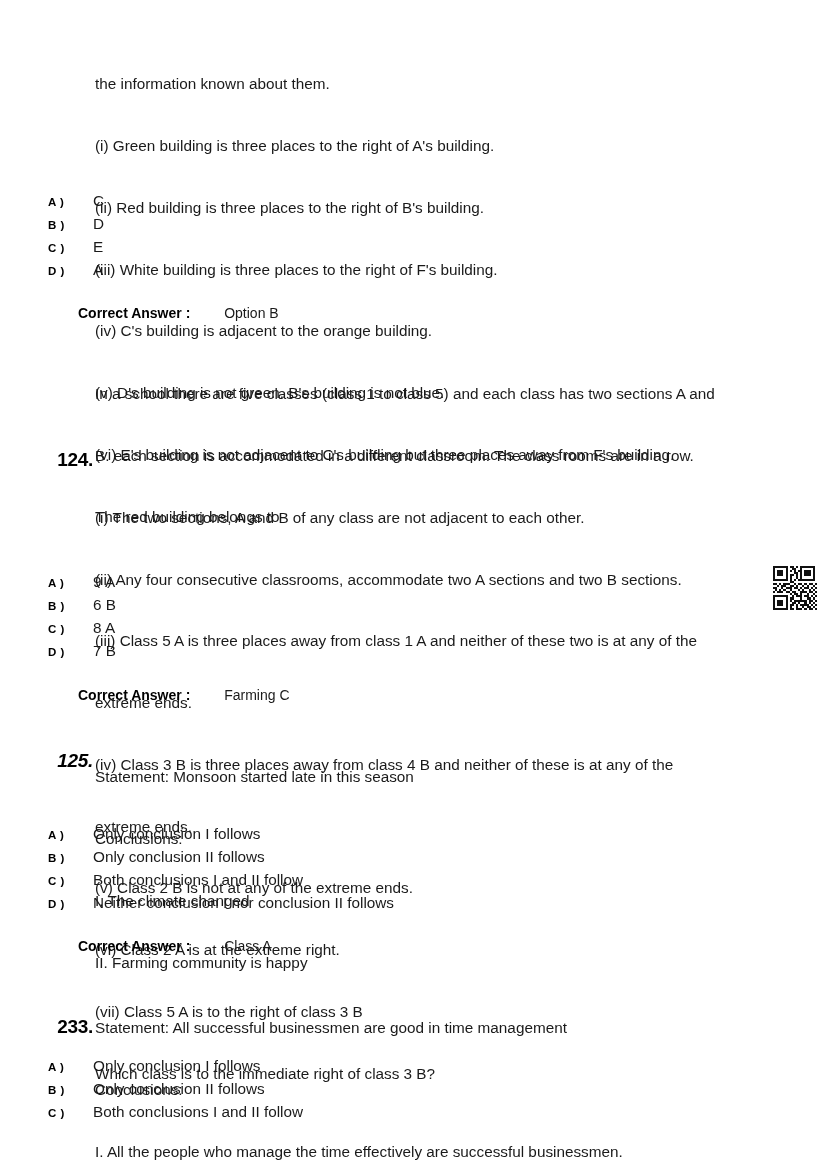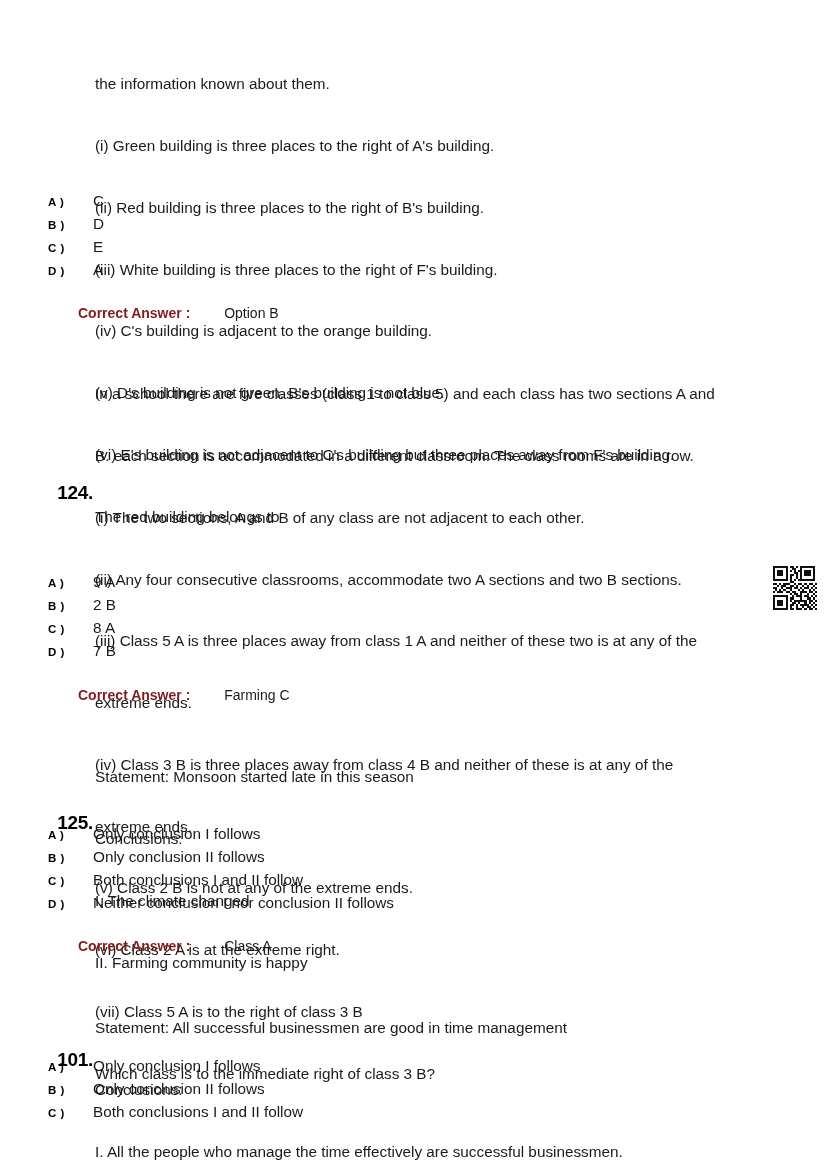--- a/index.html
+++ b/index.html
@@ -30,21 +30,20 @@
   }
   .qnum {
     position: absolute;
     left: 45px;
     width: 48px;
     text-align: right;
     font-weight: bold;
     font-size: 19px;
     letter-spacing: -0.3px;
     color: #000;
-    margin-top: 33px;
   }
   .stem {
     font-size: 15.3px;
     line-height: 20.6px;
     color: #1a1a1a;
     white-space: pre-wrap;
   }
   .stem-line { display: block; }
 
   
@@ -73,21 +72,21 @@
 
   
   .answer-row {
     padding-left: 78px;
     font-size: 14px;
     line-height: 20px;
     color: #1a1a1a;
   }
   .answer-label {
     font-weight: bold;
-    color: #7f1d1d;
+    color: #000000;
     font-size: 14px;
   }
   .answer-value {
     font-size: 14px;
     margin-left: 30px;
   }
 
   
   .qr {
     position: absolute;
@@ -158,21 +157,21 @@
     </div>
   </div>
 
   <div class="options" style="position:absolute; left:0; top:571px; width:826px;">
     <div class="option-row">
       <span class="option-letter">A )</span>
       <span class="option-text">9 A</span>
     </div>
     <div class="option-row">
       <span class="option-letter">B )</span>
-      <span class="option-text">2 B</span>
+      <span class="option-text">6 B</span>
     </div>
     <div class="option-row">
       <span class="option-letter">C )</span>
       <span class="option-text">8 A</span>
     </div>
     <div class="option-row">
       <span class="option-letter">D )</span>
       <span class="option-text">7 B</span>
     </div>
   </div>
@@ -420,21 +419,21 @@
           <rect x="13" y="20" width="1" height="1"></rect>
           <rect x="15" y="20" width="1" height="1"></rect>
           <rect x="17" y="20" width="1" height="1"></rect>
           <rect x="18" y="20" width="1" height="1"></rect>
           <rect x="20" y="20" width="1" height="1"></rect>
         </g>
     </svg>
   </div>
 
   <div class="qblock" style="position:absolute; left:0; top:726px; width:826px;">
-    <div class="qnum" style="top:53px;">125.</div>
+    <div class="qnum" style="top:24px;font-style:italic;">125.</div>
     <div class="stem">
       <span class="stem-line">Statement: Monsoon started late in this season</span>
       <span class="stem-line">Conclusions:</span>
       <span class="stem-line">I. The climate changed</span>
       <span class="stem-line">II. Farming community is happy</span>
     </div>
   </div>
 
   <div class="options" style="position:absolute; left:0; top:823px; width:826px;">
     <div class="option-row">
@@ -454,21 +453,21 @@
       <span class="option-text">Neither conclusion I nor conclusion II follows</span>
     </div>
   </div>
 
   <div class="answer-row" style="position:absolute; left:0; top:936px; width:826px;">
     <span class="answer-label">Correct Answer :</span>
     <span class="answer-value">Class A</span>
   </div>
 
   <div class="qblock" style="position:absolute; left:0; top:977px; width:826px;">
-    <div class="qnum" style="top:39px;">101.</div>
+    <div class="qnum" style="top:39px;">233.</div>
     <div class="stem">
       <span class="stem-line">Statement: All successful businessmen are good in time management</span>
       <span class="stem-line">Conclusions:</span>
       <span class="stem-line">I. All the people who manage the time effectively are successful businessmen.</span>
       
     </div>
   </div>
 
   <div class="options" style="position:absolute; left:0; top:1055px; width:826px;">
     <div class="option-row">

